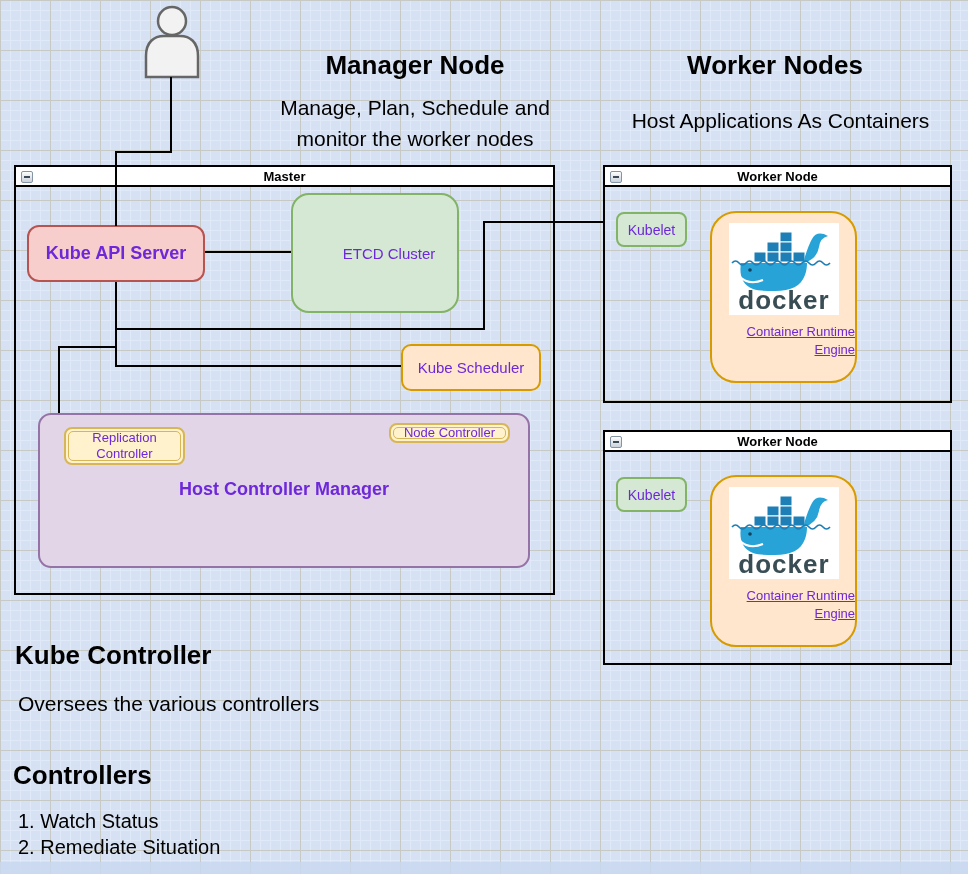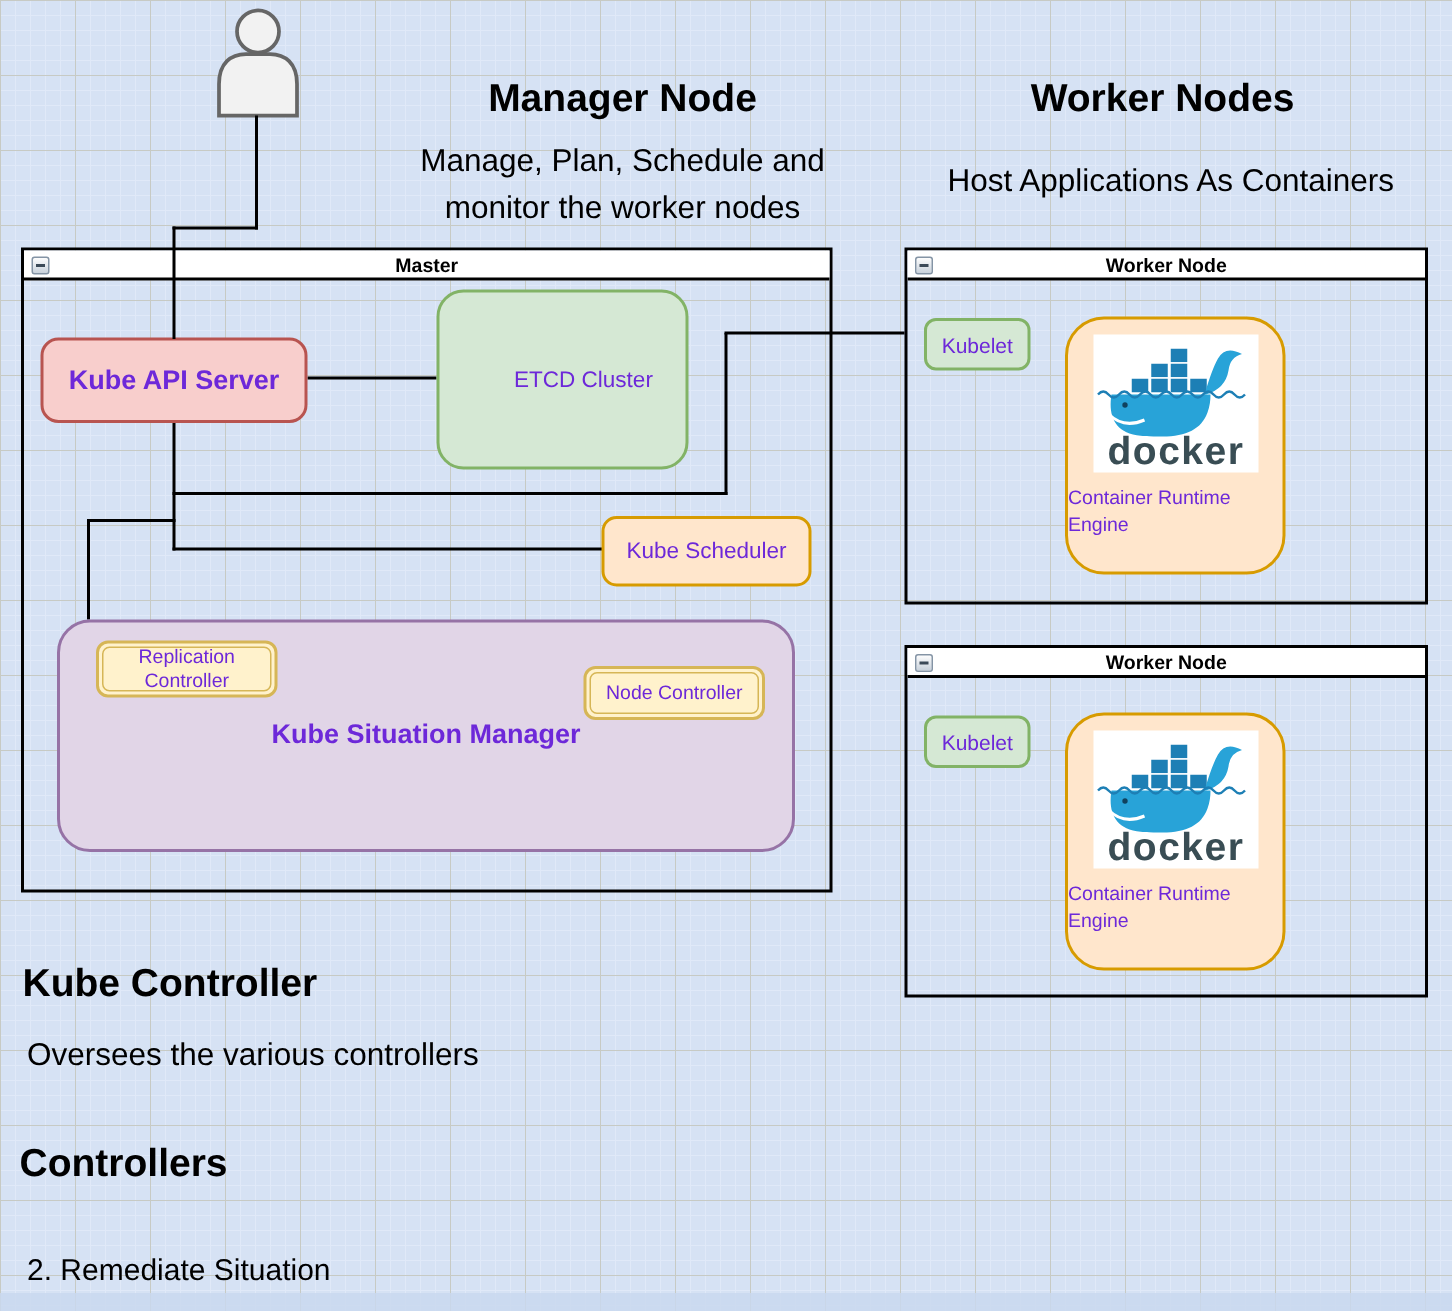--- a/index.html
+++ b/index.html
@@ -60,22 +60,22 @@
     content: ""; position: absolute; inset: 2px; border: 1px solid #d6b656; border-radius: 5px; pointer-events: none;
   }
 
   .kcm-label {
     position: absolute; left: 0; right: 0; top: 64px; text-align: center;
     font-weight: bold; font-size: 18px;
   }
 
   .docker-logo { position: absolute; left: 17px; top: 10px; width: 110px; height: 92px; background: #fff; }
   .runtime-label {
-    position: absolute; left: 0; right: 0; top: 110px; text-align: left;
-    font-size: 13px; line-height: 18px;
+    position: absolute; left: 0; right: 0; top: 110px; text-align: right;
+    font-size: 13px; line-height: 18px; text-decoration: underline;
   }
 
   
   .h1 { position: absolute; font-size: 26px; font-weight: bold; color: #000; text-align: center; }
   .sub { position: absolute; font-size: 21px; color: #000; text-align: center; line-height: 31px; }
   .note-h { position: absolute; font-size: 26px; font-weight: bold; color: #000; }
   .note-t { position: absolute; font-size: 21px; color: #000; }
   .note-li { position: absolute; font-size: 20px; color: #000; line-height: 26px; }
 
   .page-edge-bottom {
@@ -126,28 +126,28 @@
     </div>
 
     <div class="shape shape-green" style="left:275px; top:26px; width:168px; height:120px;">
       <span>ETCD Cluster</span>
     </div>
 
     <div class="shape shape-orange" style="left:385px; top:177px; width:140px; height:47px;">
       <span>Kube Scheduler</span>
     </div>
 
-    <div class="shape shape-purple" style="left:22px; top:246px; width:492px; height:155px;">
+    <div class="shape shape-purple" style="left:22px; top:246px; width:492px; height:155px;border-radius:13px;">
       <div class="shape-yellow" style="left:24px; top:12px; width:121px; height:38px;">
         <span>Replication Controller</span>
       </div>
-      <div class="shape-yellow" style="left:349px; top:29px; width:121px; height:36px;">
+      <div class="shape-yellow" style="left:349px; top:8px; width:121px; height:20px;">
         <span>Node Controller</span>
       </div>
-      <div class="kcm-label">Kube Situation Manager</div>
+      <div class="kcm-label">Host Controller Manager</div>
     </div>
   </div>
 
   <div class="window" style="left:603px; top:165px; width:349px; height:238px;">
     <div class="titlebar">
       <span class="collapse-btn"></span>
       <span>Worker Node</span>
     </div>
     <div class="shape shape-green-sm" style="left:11px; top:45px; width:71px; height:35px;">
       <span>Kubelet</span>
@@ -210,15 +210,16 @@
       <div class="runtime-label">
         <div>Container Runtime</div>
         <div>Engine</div>
       </div>
     </div>
   </div>
 
   <div class="note-h" style="left:15px; top:640px;">Kube Controller</div>
   <div class="note-t" style="left:18px; top:692px;">Oversees the various controllers</div>
   <div class="note-h" style="left:13px; top:760px;">Controllers</div>
+  <div class="note-li" style="left:18px; top:808px;">1. Watch Status</div>
   <div class="note-li" style="left:18px; top:834px;">2. Remediate Situation</div>
 
 </div>
 
 </body></html>

